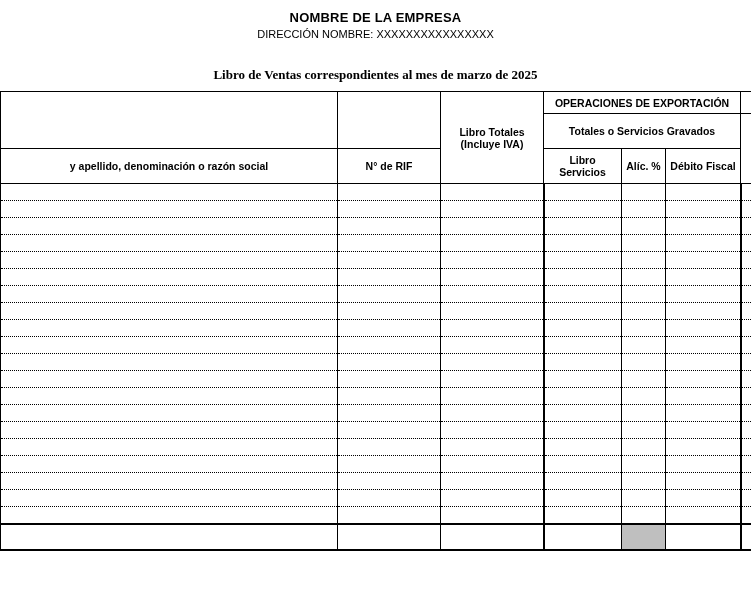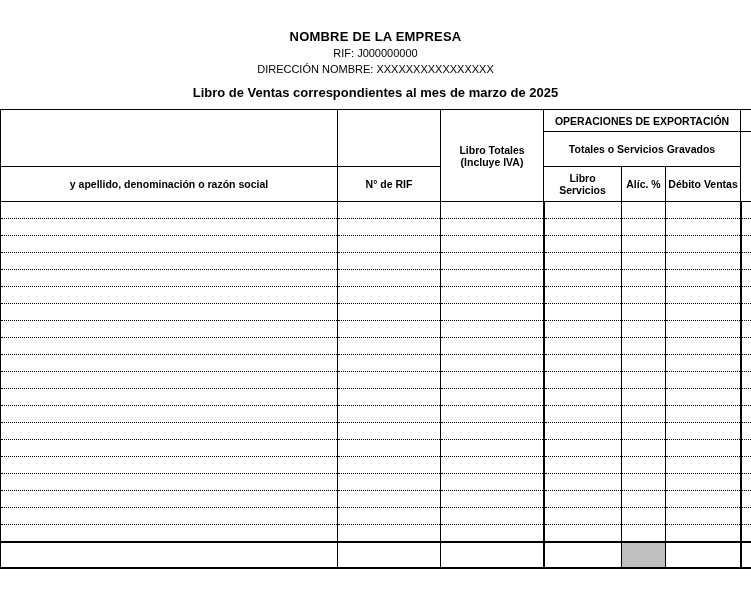--- a/index.html
+++ b/index.html
@@ -12,40 +12,41 @@
     height: 596px;
     overflow: hidden;
     font-family: "Liberation Sans", sans-serif;
     color: #000000;
   }
 
   
   .doc-header {
     width: 751px;
     text-align: center;
-    padding-top: 28px;
+    padding-top: 9px;
     box-sizing: border-box;
   }
   .company-name {
     font-size: 13px;
     font-weight: bold;
     letter-spacing: 0.2px;
     line-height: 17px;
   }
   .company-rif,
   .company-address {
     font-size: 11px;
     font-weight: normal;
     line-height: 16px;
   }
   .book-title {
     font-size: 13px;
     font-weight: bold;
     line-height: 17px;
-    margin-top: 7px;
+    margin-top: 24px;
+    font-family: Liberation Serif, serif;
   }
 
   
   .sheet {
     position: relative;
     width: 751px;
   }
   table.ledger {
     border-collapse: collapse;
     table-layout: fixed;
@@ -118,21 +119,20 @@
   .clip {
     width: 751px;
     overflow: hidden;
   }
 </style>
 </head>
 <body>
 
 <div class="doc-header">
   <div class="company-name">NOMBRE DE LA EMPRESA</div>
-  <div class="company-rif">RIF: J000000000</div>
   <div class="company-address">DIRECCIÓN NOMBRE: XXXXXXXXXXXXXXXX</div>
   <div class="book-title">Libro de Ventas correspondientes al mes de marzo de 2025</div>
 </div>
 
 <div class="clip">
 <div class="sheet">
   <table class="ledger">
     <colgroup>
       <col class="c-name">
       <col class="c-rif">
@@ -160,21 +160,21 @@
 
       </tr>
       <tr>
         <th class="tall name-col">y apellido, denominación o razón social</th>
         <th class="tall">N° de RIF</th>
         <th class="tall wrap thick-l">
           <span>Libro</span><br>
           <span>Servicios</span>
         </th>
         <th class="tall">Alíc. %</th>
-        <th class="tall">Débito Ventas</th>
+        <th class="tall">Débito Fiscal</th>
 
       </tr>
     </thead>
     <tbody id="ledger-body">
           <tr class="data-row">
             <td></td>
             <td></td>
             <td></td>
             <td class="thick-l"></td>
             <td></td>

